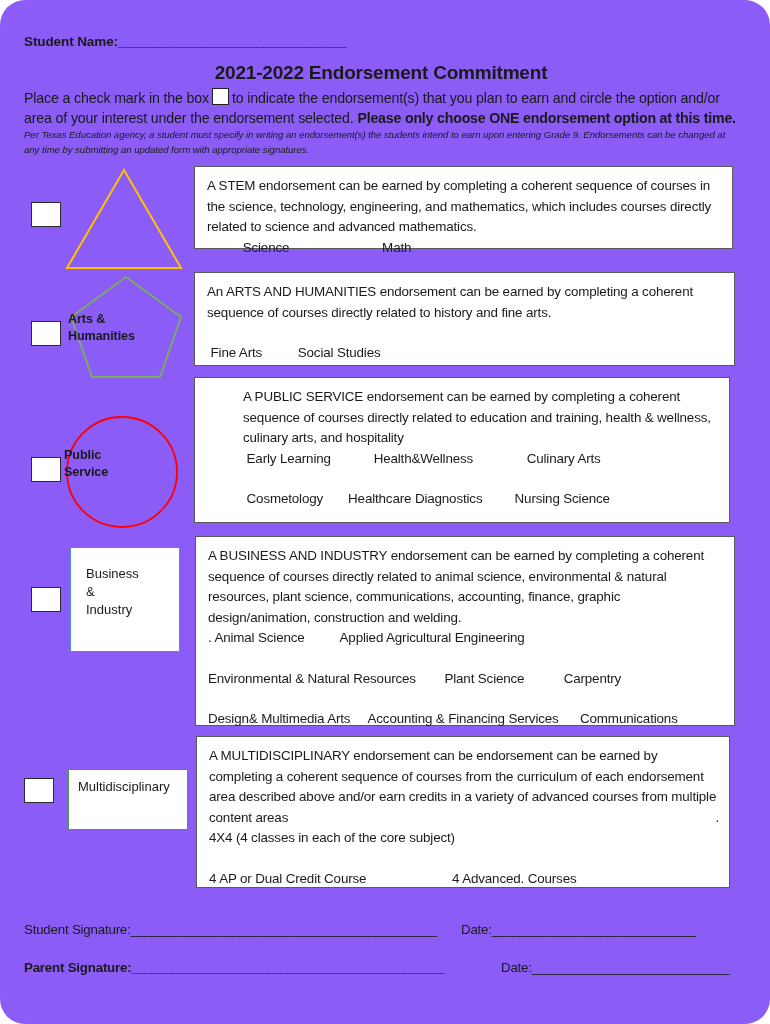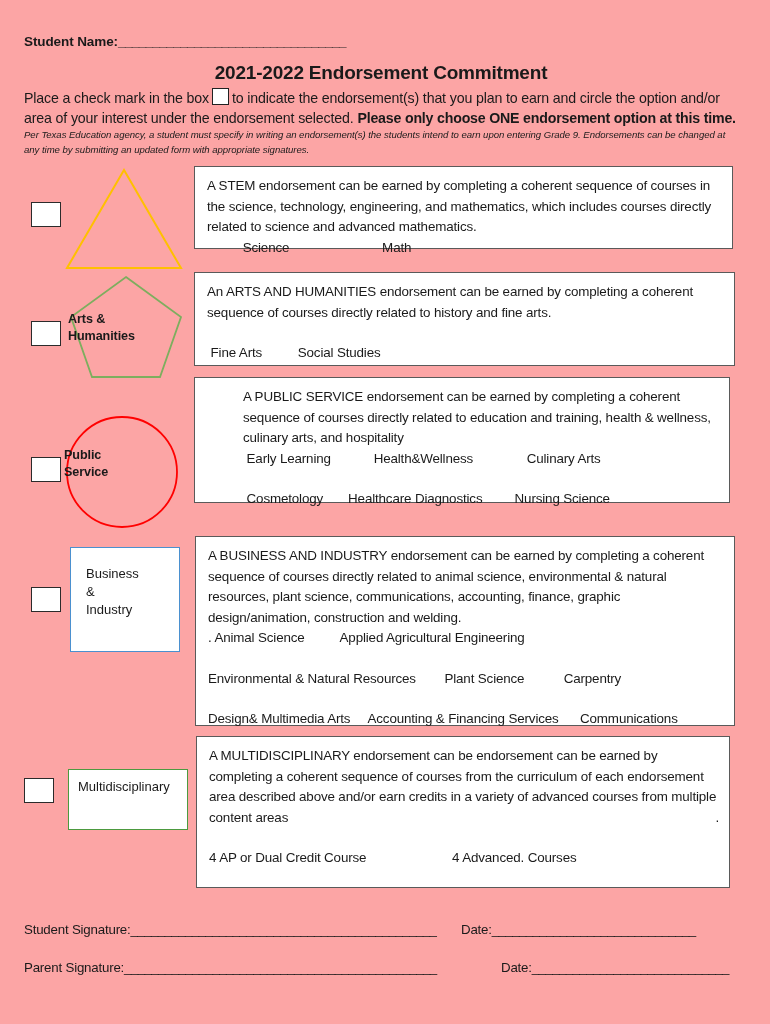--- a/index.html
+++ b/index.html
@@ -9,22 +9,23 @@
     background: #ffffff;
   }
   body {
     font-family: "Liberation Sans", sans-serif;
     color: #1a1a1a;
   }
   #page {
     position: relative;
     width: 770px;
     height: 1024px;
-    background: #fca5a5;
+    background: #8b5cf6;
     overflow: hidden;
+    border-radius: 25px;
   }
 
   
   .student-name-row {
     position: absolute;
     left: 24px;
     top: 34px;
     font-size: 13.5px;
     font-weight: bold;
     letter-spacing: -0.1px;
@@ -200,21 +201,21 @@
     <div class="shape-wrap" style="left:64px; top:414px;">
       <svg width="116" height="116" viewBox="0 0 116 116">
         <ellipse cx="58" cy="58" rx="55" ry="55" fill="none" stroke="#FF0000" stroke-width="1.8"></ellipse>
       </svg>
     </div>
     <div class="shape-label" style="left:64px; top:447px; width:116px;">
       <div>Public</div>
       <div>Service</div>
     </div>
 
-    <div class="desc-box" style="left:194px; top:377px; width:536px; height:126px;padding-left:48px;">
+    <div class="desc-box" style="left:194px; top:377px; width:536px; height:146px;padding-left:48px;">
       <p> A PUBLIC SERVICE endorsement can be earned by completing a coherent sequence of courses directly related to education and training, health &amp; wellness, culinary arts, and hospitality</p>
       <span class="opt-row"> Early Learning            Health&amp;Wellness               Culinary Arts</span>
       <span class="spacer-line"></span>
       <span class="opt-row"> Cosmetology       Healthcare Diagnostics         Nursing Science</span>
     </div>
   </div>
 
   <div class="section">
     <div class="check-box" style="left:31px; top:587px;"></div>
 
@@ -236,32 +237,33 @@
   </div>
 
   <div class="section">
     <div class="check-box" style="left:24px; top:778px;"></div>
 
     <div class="sq-box" style="left:68px; top:769px; width:120px; height:61px; border:1.5px solid #4C9A3F;"></div>
     <div class="shape-label plain" style="left:78px; top:778px; width:110px;">Multidisciplinary</div>
 
     <div class="desc-box" style="left:196px; top:736px; width:534px; height:152px;">
       <p><span> A MULTIDISCIPLINARY endorsement can be endorsement can be earned by completing a coherent sequence of courses from the curriculum of each endorsement area described above and/or earn credits in a variety of advanced courses from multiple content areas</span><span style="float:right;">.</span></p>
+      <span class="opt-row">4X4 (4 classes in each of the core subject)</span>
       <span class="spacer-line"></span>
       <span class="opt-row">4 AP or Dual Credit Course                        4 Advanced. Courses</span>
     </div>
   </div>
 
   <div class="sig-line" style="left:24px; top:922px;">
     <span>Student Signature:</span><span class="rule">_____________________________________________</span>
   </div>
   <div class="sig-line" style="left:461px; top:922px;">
     <span>Date:</span><span class="rule">______________________________</span>
   </div>
 
-  <div class="sig-line" style="left:24px; top:960px;">
+  <div class="sig-line" style="left:24px; top:960px;font-weight:bold;">
     <span>Parent Signature:</span><span class="rule">______________________________________________</span>
   </div>
   <div class="sig-line" style="left:461px; top:960px;margin-left:40px;">
     <span>Date:</span><span class="rule">_____________________________</span>
   </div>
 
 </div>
 
 </body></html>

